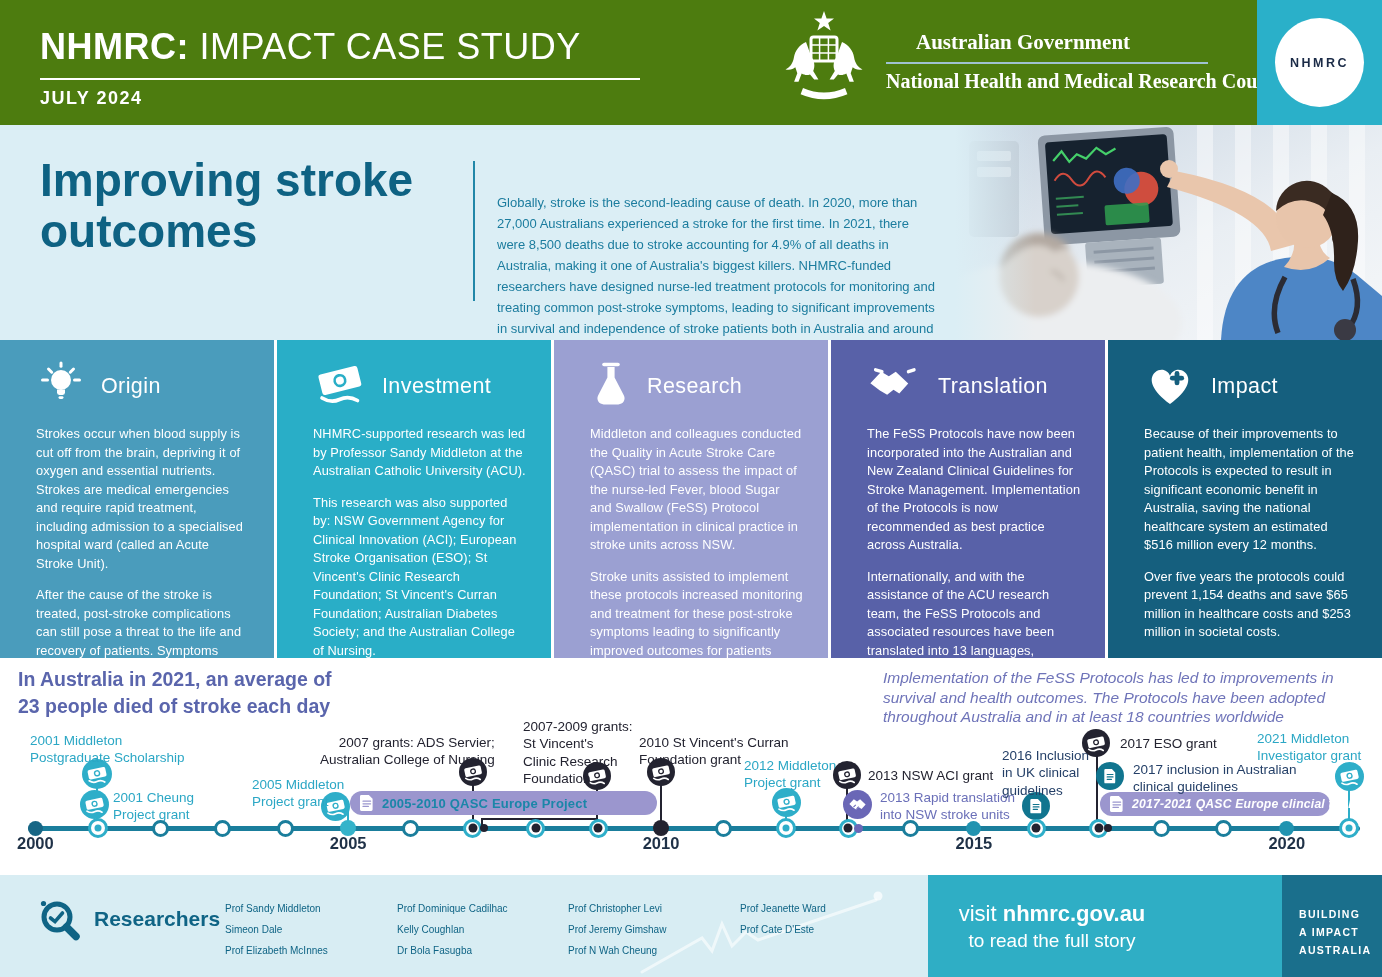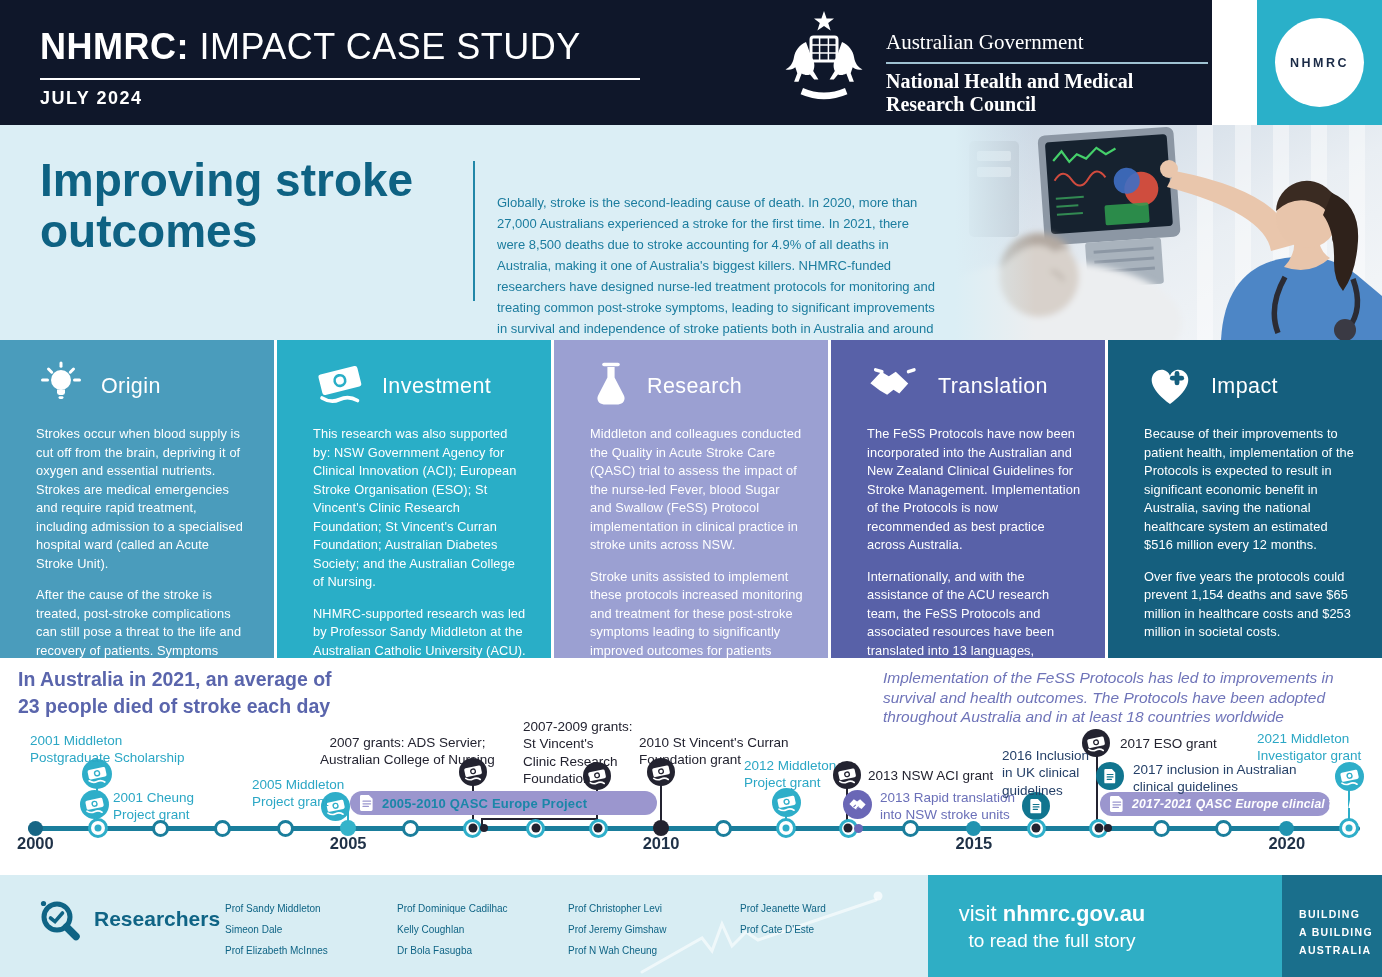--- a/index.html
+++ b/index.html
@@ -1,28 +1,28 @@
 <!DOCTYPE html>
 <html><head>
 <meta charset="utf-8">
 <style>
   * { margin:0; padding:0; box-sizing:border-box; }
   html,body { width:1382px; height:977px; overflow:hidden; }
   body { font-family:"Liberation Sans",sans-serif; position:relative; background:#fff; }
 
   
-  .header { position:absolute; left:0; top:0; width:1212px; height:125px; background:#0f172a;padding-left:24px; }
+  .header { position:absolute; left:0; top:0; width:1382px; height:125px; background:#4d7c0f;padding-left:24px; }
   .h-title { position:absolute; left:40px; top:26px; color:#fff; font-size:36px; letter-spacing:.5px; white-space:nowrap; }
   .h-title .b { font-weight:800; }
   .h-title .r { font-weight:300; }
   .h-rule { position:absolute; left:40px; top:78px; width:600px; height:2px; background:#fff; }
   .h-date { position:absolute; left:40px; top:88px; color:#fff; font-size:18px; font-weight:600; letter-spacing:1.5px; }
   .crest { position:absolute; left:776px; top:8px; }
   .gov { position:absolute; left:886px; top:30px; color:#fff; font-family:"Liberation Serif",serif; }
-  .gov .g1 { font-size:21px; font-weight:400; }
+  .gov .g1 { font-size:21px; font-weight:700;margin-left:30px; }
   .gov .gdiv { width:322px; height:2px; background:#9fc2d2; margin:7px 0 6px; }
   .gov .g2 { font-size:20px; font-weight:700; }
   .nhmrc-block { position:absolute; left:1257px; top:0; width:125px; height:125px; background:#2AB0C9; }
   .nhmrc-circle { position:absolute; left:18px; top:18px; width:89px; height:89px; border-radius:50%; background:#fff;
                   display:flex; align-items:center; justify-content:center; }
   .nhmrc-circle span { font-size:12.5px; font-weight:700; letter-spacing:2.5px; color:#1b2b47; }
 
   
   .hero { position:absolute; left:0; top:125px; width:1382px; height:215px; background:#DBEEF5; }
   .hero-title { position:absolute; left:40px; top:30px; font-size:46px; line-height:1.1; font-weight:800; color:#0E6283; width:420px; }
@@ -190,22 +190,22 @@
         <span><svg width="54" height="46" viewBox="0 0 54 46">
             <g transform="rotate(-14 27 20)">
               <rect x="7" y="9" width="40" height="21" rx="2.6" fill="#fff"></rect>
               <circle cx="27" cy="19.5" r="6.6" fill="#29AEC7"></circle>
               <circle cx="27" cy="19.5" r="4" fill="#fff"></circle>
             </g>
             <path d="M9 37q9 5.5 17.5 1.5 9-4.2 18 1" stroke="#fff" stroke-width="3.6" fill="none" stroke-linecap="round"></path>
           </svg></span>
         <span class="col-title">Investment</span>
       </div>
+      <p>NHMRC-supported research was led by Professor Sandy Middleton at the Australian Catholic University (ACU).</p>
       <p>This research was also supported by: NSW Government Agency for Clinical Innovation (ACI); European Stroke Organisation (ESO); St Vincent's Clinic Research Foundation; St Vincent's Curran Foundation; Australian Diabetes Society; and the Australian College of Nursing.</p>
-      <p>NHMRC-supported research was led by Professor Sandy Middleton at the Australian Catholic University (ACU).</p>
       <p>In Australia, this research was undertaken in collaboration with the Stroke Foundation.</p>
     </div>
     <div class="col" style="background: rgb(155, 160, 210);">
       <div class="col-head">
         <span><svg width="42" height="48" viewBox="0 0 42 48">
             <path d="M14 4.5h14" stroke="#fff" stroke-width="3.6" stroke-linecap="round"></path>
             <path d="M17.4 7h7.2v10.4l9.3 18a6.2 6.2 0 0 1-5.5 9H13.6a6.2 6.2 0 0 1-5.5-9l9.3-18z" fill="#fff"></path>
           </svg></span>
         <span class="col-title">Research</span>
       </div>
@@ -314,21 +314,21 @@
 Project grant</div>
       <div class="evicon" style="left: 459px; top: 100px; width: 28px; height: 28px;"><svg width="28" height="28" viewBox="0 0 30 30">
           <circle cx="15" cy="15" r="15" fill="#232330"></circle>
           <g transform="rotate(-12 15 14)">
             <rect x="6" y="9.5" width="18" height="9.6" rx="1.8" fill="#fff"></rect>
             <circle cx="15" cy="14.3" r="3.2" fill="#232330"></circle>
             <circle cx="15" cy="14.3" r="1.8" fill="#fff"></circle>
           </g>
           <path d="M7.2 21.8q4 2.6 7.8 .7q4-2 7.8 .5" stroke="#fff" stroke-width="1.7" fill="none" stroke-linecap="round"></path>
         </svg></div>
-      <div class="evlabel" style="left: 320px; top: 76px; color: rgb(35, 35, 48); text-align: center;">2007 grants: ADS Servier;
+      <div class="evlabel" style="left: 320px; top: 76px; color: rgb(35, 35, 48); text-align: right;">2007 grants: ADS Servier;
 Australian College of Nursing</div>
       <div class="evicon" style="left: 583px; top: 104px; width: 28px; height: 28px;"><svg width="28" height="28" viewBox="0 0 30 30">
           <circle cx="15" cy="15" r="15" fill="#232330"></circle>
           <g transform="rotate(-12 15 14)">
             <rect x="6" y="9.5" width="18" height="9.6" rx="1.8" fill="#fff"></rect>
             <circle cx="15" cy="14.3" r="3.2" fill="#232330"></circle>
             <circle cx="15" cy="14.3" r="1.8" fill="#fff"></circle>
           </g>
           <path d="M7.2 21.8q4 2.6 7.8 .7q4-2 7.8 .5" stroke="#fff" stroke-width="1.7" fill="none" stroke-linecap="round"></path>
         </svg></div>
@@ -503,16 +503,16 @@
   <div class="visit-block">
     <div class="visit-text">
       <div class="l1"><span>visit </span><b>nhmrc.gov.au</b></div>
       <div class="l2">to read the full story</div>
     </div>
 
   </div>
 
   <div class="tag-block">
     <div class="t" style="top:33px">BUILDING</div>
-    <div class="t" style="top:51px">A BUILDING</div>
+    <div class="t" style="top:51px">A IMPACT</div>
     <div class="t" style="top:69px">AUSTRALIA</div>
   </div>
 </div>
 
 </body></html>

